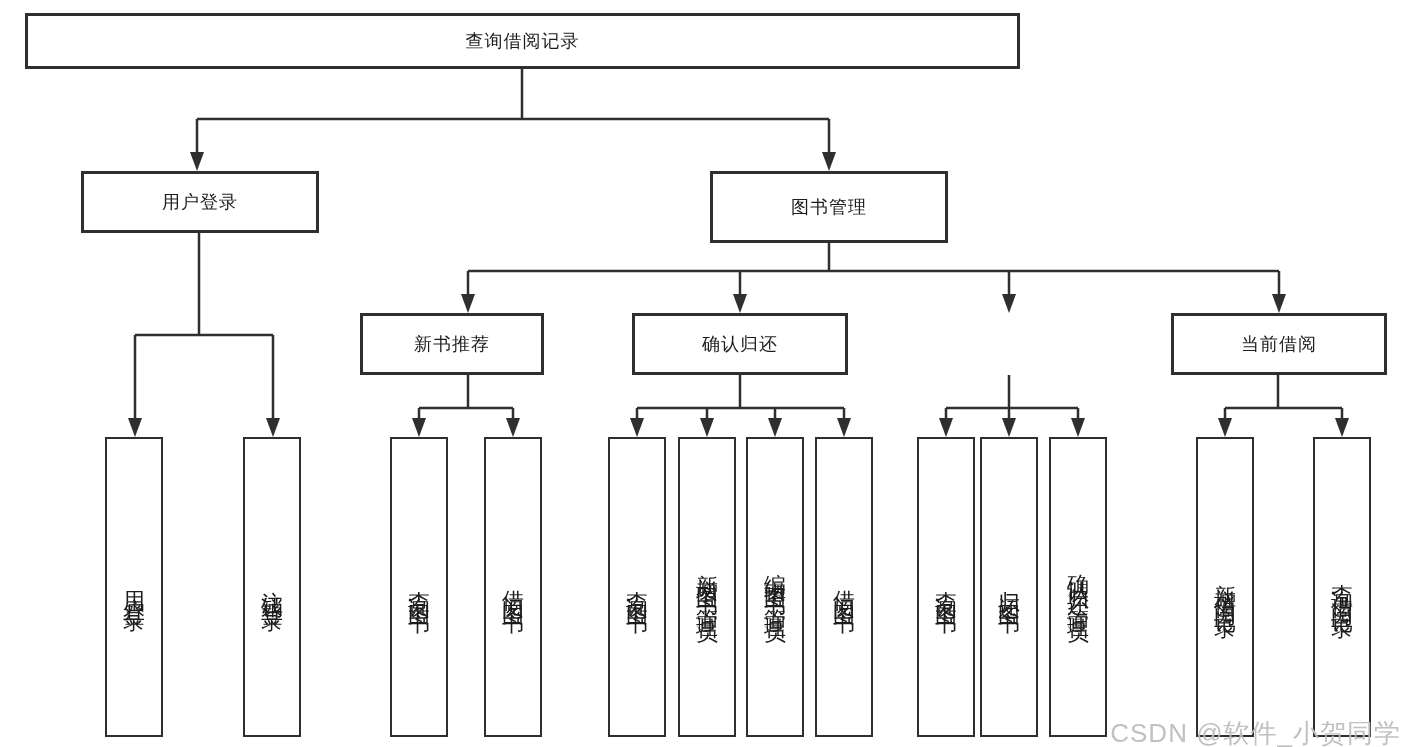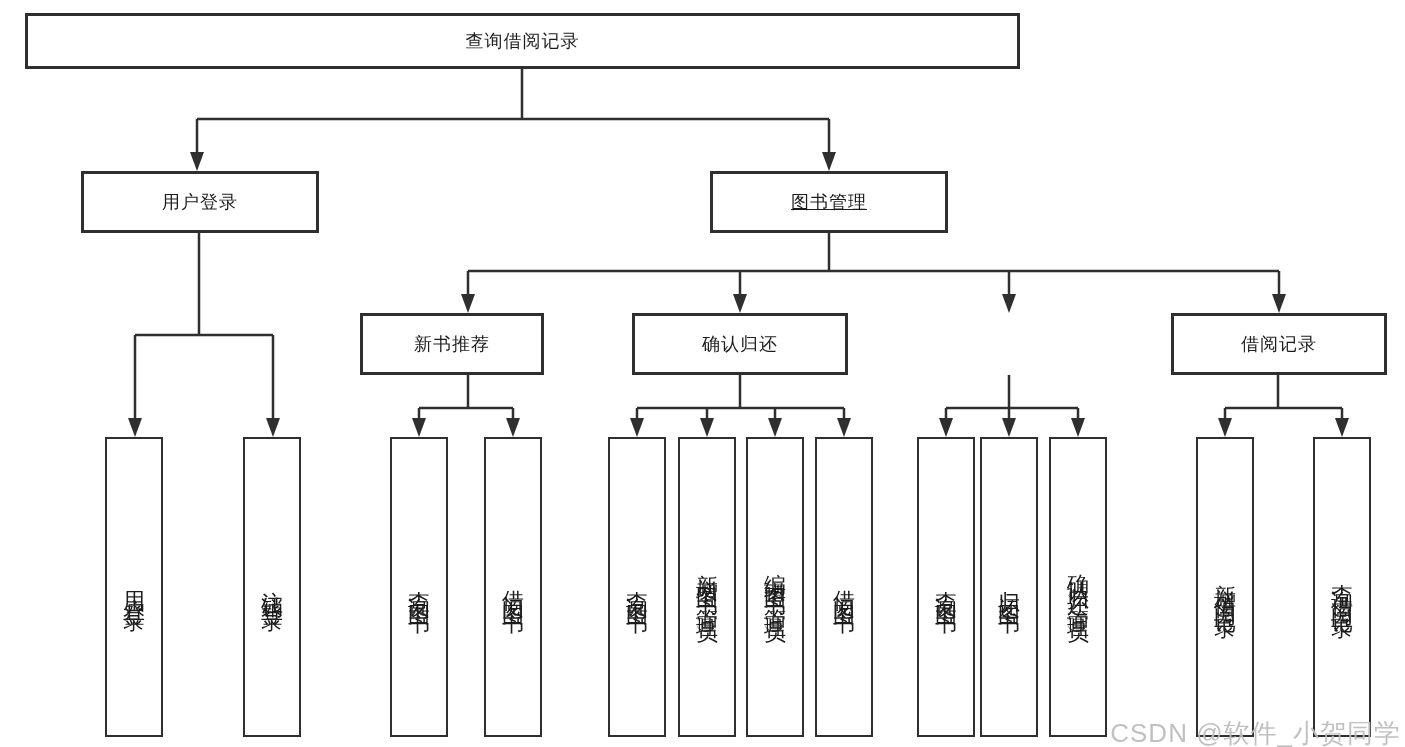--- a/index.html
+++ b/index.html
@@ -106,32 +106,32 @@
     <polygon points="1335,418 1349,418 1342,437"></polygon>
   </svg>
 
   <div class="box" style="left:25px; top:13px; width:995px; height:56px;">
     <span class="h-label">查询借阅记录</span>
   </div>
 
   <div class="box" style="left:81px; top:171px; width:238px; height:62px;">
     <span class="h-label">用户登录</span>
   </div>
-  <div class="box" style="left:710px; top:171px; width:238px; height:62px;text-decoration:underline;">
+  <div class="box" style="left:710px; top:171px; width:238px; height:72px;">
     <span class="h-label">图书管理</span>
   </div>
 
   <div class="box" style="left:360px; top:313px; width:184px; height:62px;">
     <span class="h-label">新书推荐</span>
   </div>
   <div class="box" style="left:632px; top:313px; width:216px; height:62px;">
     <span class="h-label">确认归还</span>
   </div>
   <div class="box" style="left:1171px; top:313px; width:216px; height:62px;">
-    <span class="h-label">借阅记录</span>
+    <span class="h-label">当前借阅</span>
   </div>
 
   <div class="box leaf" style="left:105px; top:437px; width:58px; height:300px;">
     <span class="v-label">用户登录</span>
   </div>
   <div class="box leaf" style="left:243px; top:437px; width:58px; height:300px;">
     <span class="v-label">注销登录</span>
   </div>
 
   <div class="box leaf" style="left:390px; top:437px; width:58px; height:300px;">

